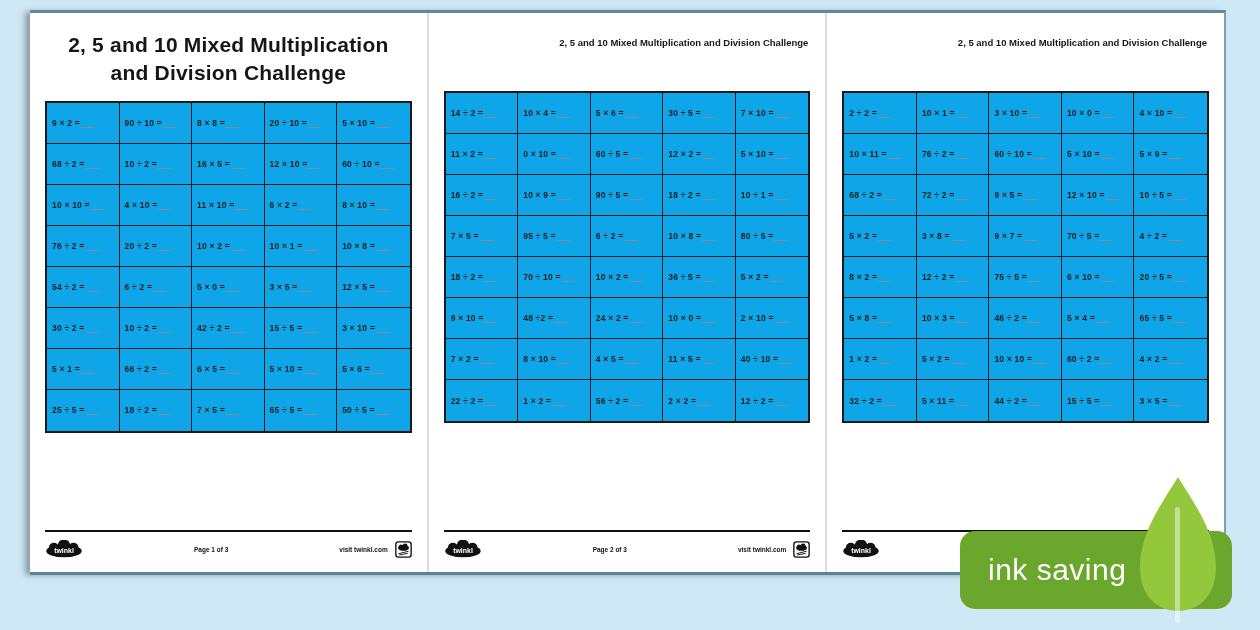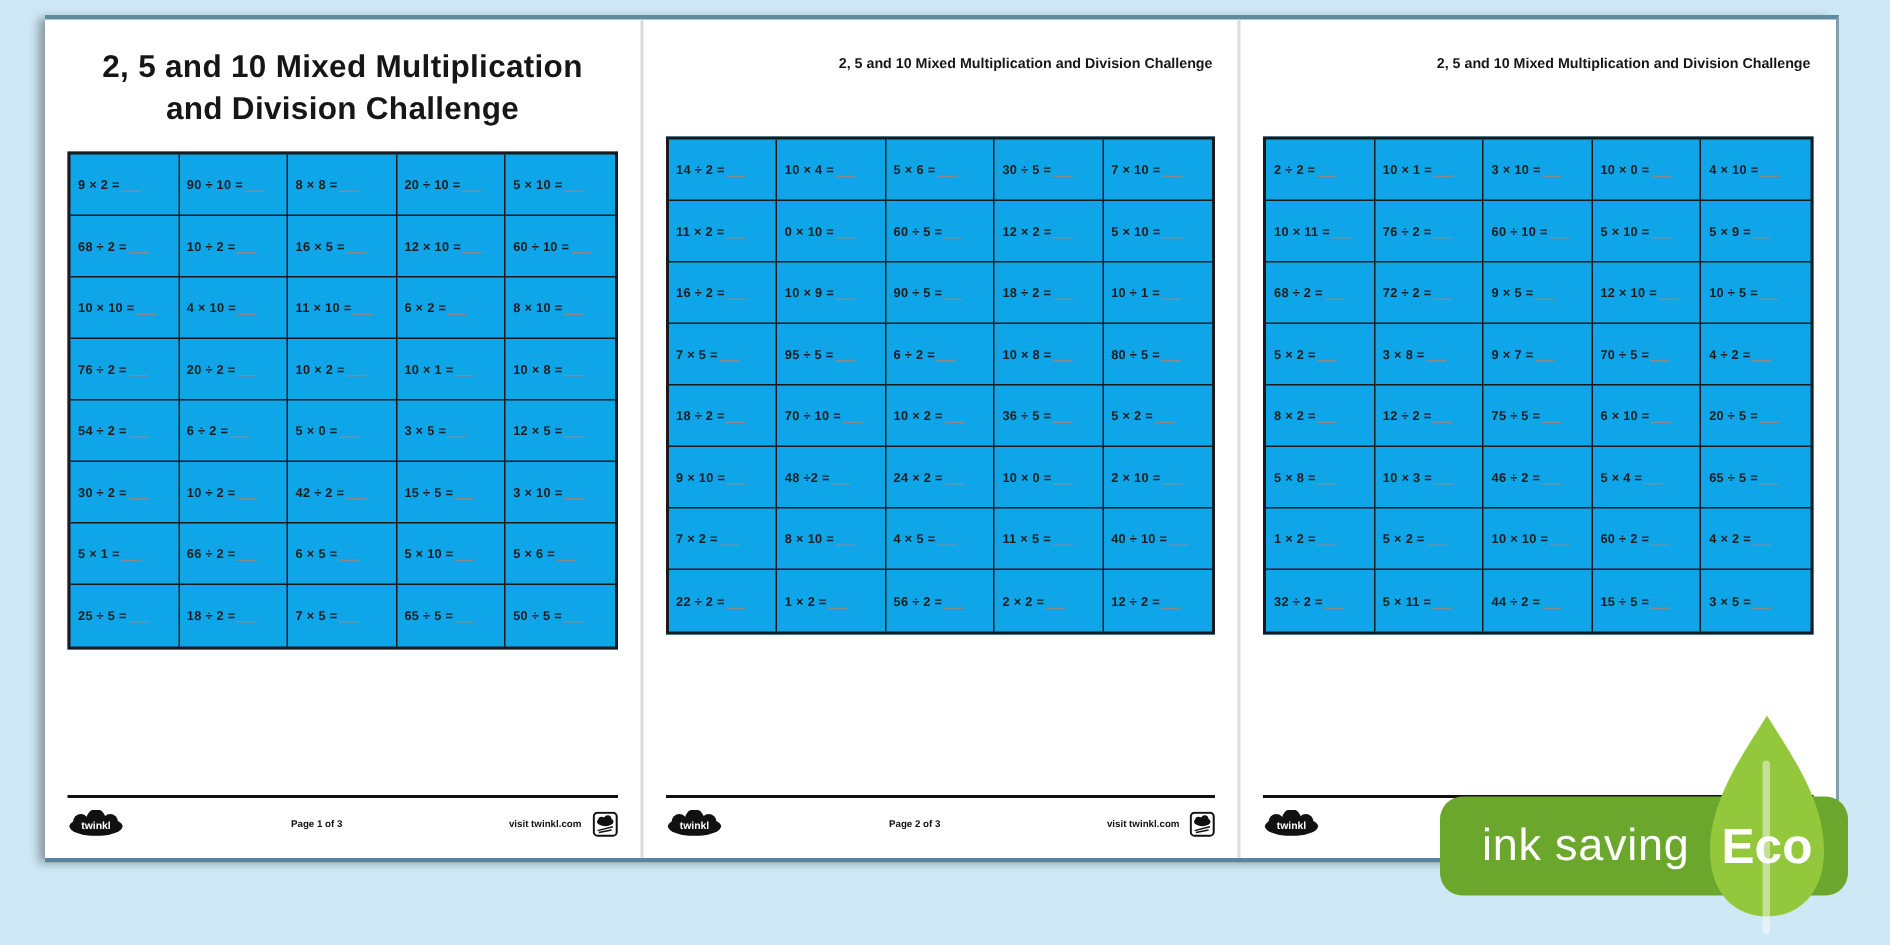--- a/index.html
+++ b/index.html
@@ -57,21 +57,21 @@
     position:absolute;left:15px;right:15px;bottom:9px;height:28px;
     display:flex;align-items:center;justify-content:space-between;
   }
   .footer-left,.footer-right{display:flex;align-items:center;gap:4px;}
   .page-label{font-size:6.5px;font-weight:bold;color:#111;}
   .visit-label{font-size:6.5px;font-weight:bold;color:#111;margin-right:3px;}
   .cloud-logo{display:block;}
   .quality-badge{display:block;}
   
   .eco-badge{
-    position:absolute;left:960px;top:531px;width:272px;height:66px;
+    position:absolute;left:960px;top:531px;width:272px;height:78px;
     border-radius:15px;z-index:10;
     display:flex;align-items:center;
   }
   .eco-badge-bg{position:absolute;inset:0;border-radius:15px;}
   .ink-saving-label{
     position:relative;z-index:2;padding-left:28px;
     font-size:30px;color:#ffffff;letter-spacing:.5px;
   }
   .eco-leaf{position:absolute;left:168px;top:-56px;z-index:3;}
   .eco-label{
@@ -648,14 +648,13 @@
 
 </div>
 
 <div class="eco-badge">
   <div class="eco-badge-bg" style="background: rgb(107, 167, 44);"></div>
   <span class="ink-saving-label">ink saving</span>
   <svg class="eco-leaf" width="100" height="148" viewBox="0 0 100 148">
     <path d="M50 2 C66 28 88 58 88 92 C88 122 70 136 50 136 C30 136 12 122 12 92 C12 58 34 28 50 2 Z" class="leaf-shape" fill="#93C83D"></path>
     <rect x="47" y="32" width="5" height="116" rx="2.5" fill="rgba(255,255,255,0.45)"></rect>
   </svg>
-  <span class="eco-label">Eco</span>
 </div>
 
 </body></html>

